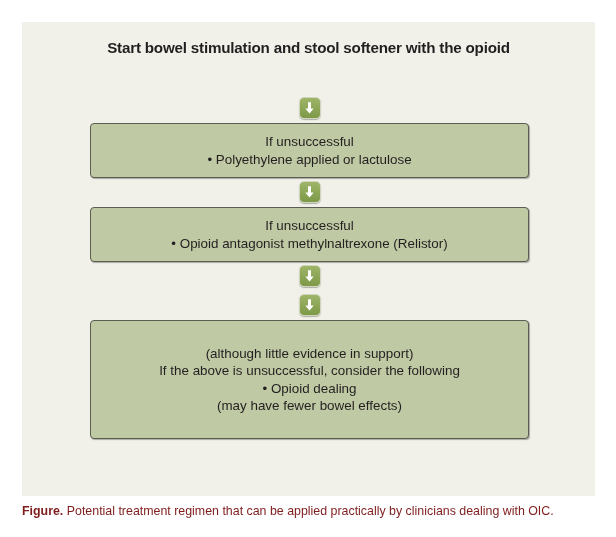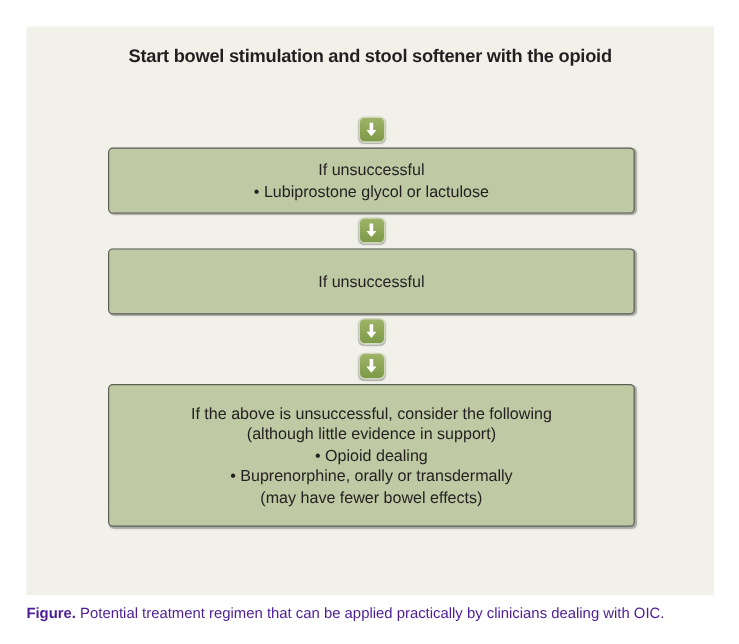--- a/index.html
+++ b/index.html
@@ -107,21 +107,21 @@
   .flow-box.b4 { height: 119px; }
 
   
   .caption {
     position: absolute;
     left: 22px;
     top: 503px;
     width: 580px;
     font-size: 12.4px;
     line-height: 16px;
-    color: #4c1d95;
+    color: #7f1d1d;
     white-space: nowrap;
   }
   .caption .cap-label { font-weight: bold; }
 </style>
 </head>
 <body>
 
 <div id="figure-root">
 
   <div class="panel">
@@ -135,57 +135,57 @@
       <div class="arrow-wrap">
         <span class="arrow-btn">
           <svg width="13" height="14" viewBox="0 0 13 14" aria-hidden="true">
             <path d="M5.0 1.2 h3.0 v6.2 h2.7 L6.5 12.6 L2.3 7.4 h2.7 z" fill="#ffffff"></path>
           </svg>
         </span>
       </div>
 
       <div class="flow-box b1">
         <span class="bline">If unsuccessful</span>
-        <span class="bline">• Lubiprostone glycol or lactulose</span>
+        <span class="bline">• Polyethylene applied or lactulose</span>
       </div>
 
       <div class="arrow-wrap">
         <span class="arrow-btn">
           <svg width="13" height="14" viewBox="0 0 13 14" aria-hidden="true">
             <path d="M5.0 1.2 h3.0 v6.2 h2.7 L6.5 12.6 L2.3 7.4 h2.7 z" fill="#ffffff"></path>
           </svg>
         </span>
       </div>
 
       <div class="flow-box b2">
         <span class="bline">If unsuccessful</span>
+        <span class="bline">• Opioid antagonist methylnaltrexone (Relistor)</span>
       </div>
 
       <div class="arrow-wrap">
         <span class="arrow-btn">
           <svg width="13" height="14" viewBox="0 0 13 14" aria-hidden="true">
             <path d="M5.0 1.2 h3.0 v6.2 h2.7 L6.5 12.6 L2.3 7.4 h2.7 z" fill="#ffffff"></path>
           </svg>
         </span>
       </div>
 
 
       <div class="arrow-wrap">
         <span class="arrow-btn">
           <svg width="13" height="14" viewBox="0 0 13 14" aria-hidden="true">
             <path d="M5.0 1.2 h3.0 v6.2 h2.7 L6.5 12.6 L2.3 7.4 h2.7 z" fill="#ffffff"></path>
           </svg>
         </span>
       </div>
 
       <div class="flow-box b4">
+        <span class="bline">(although little evidence in support)</span>
         <span class="bline">If the above is unsuccessful, consider the following</span>
-        <span class="bline">(although little evidence in support)</span>
         <span class="bline">• Opioid dealing</span>
-        <span class="bline">• Buprenorphine, orally or transdermally</span>
         <span class="bline">(may have fewer bowel effects)</span>
       </div>
 
     </div>
   </div>
 
   <div class="caption">
     <span class="cap-label">Figure.</span><span> Potential treatment regimen that can be applied practically by clinicians dealing with OIC.</span>
   </div>
 

